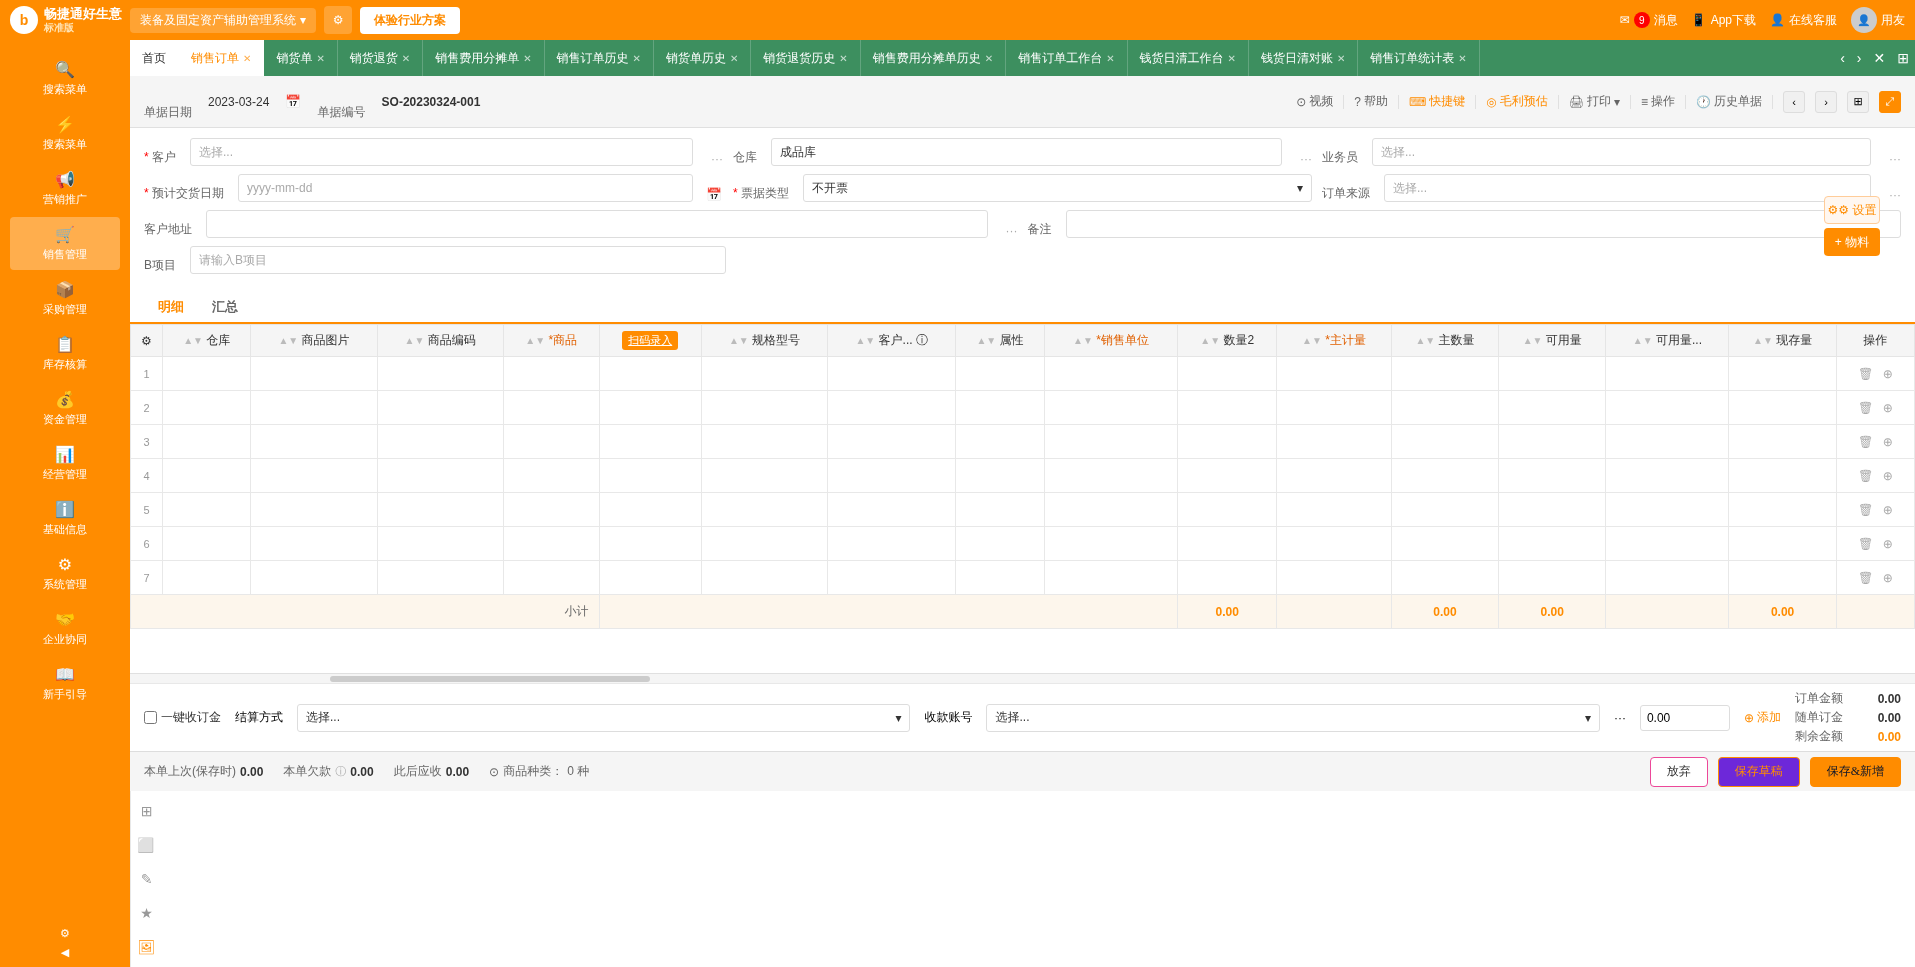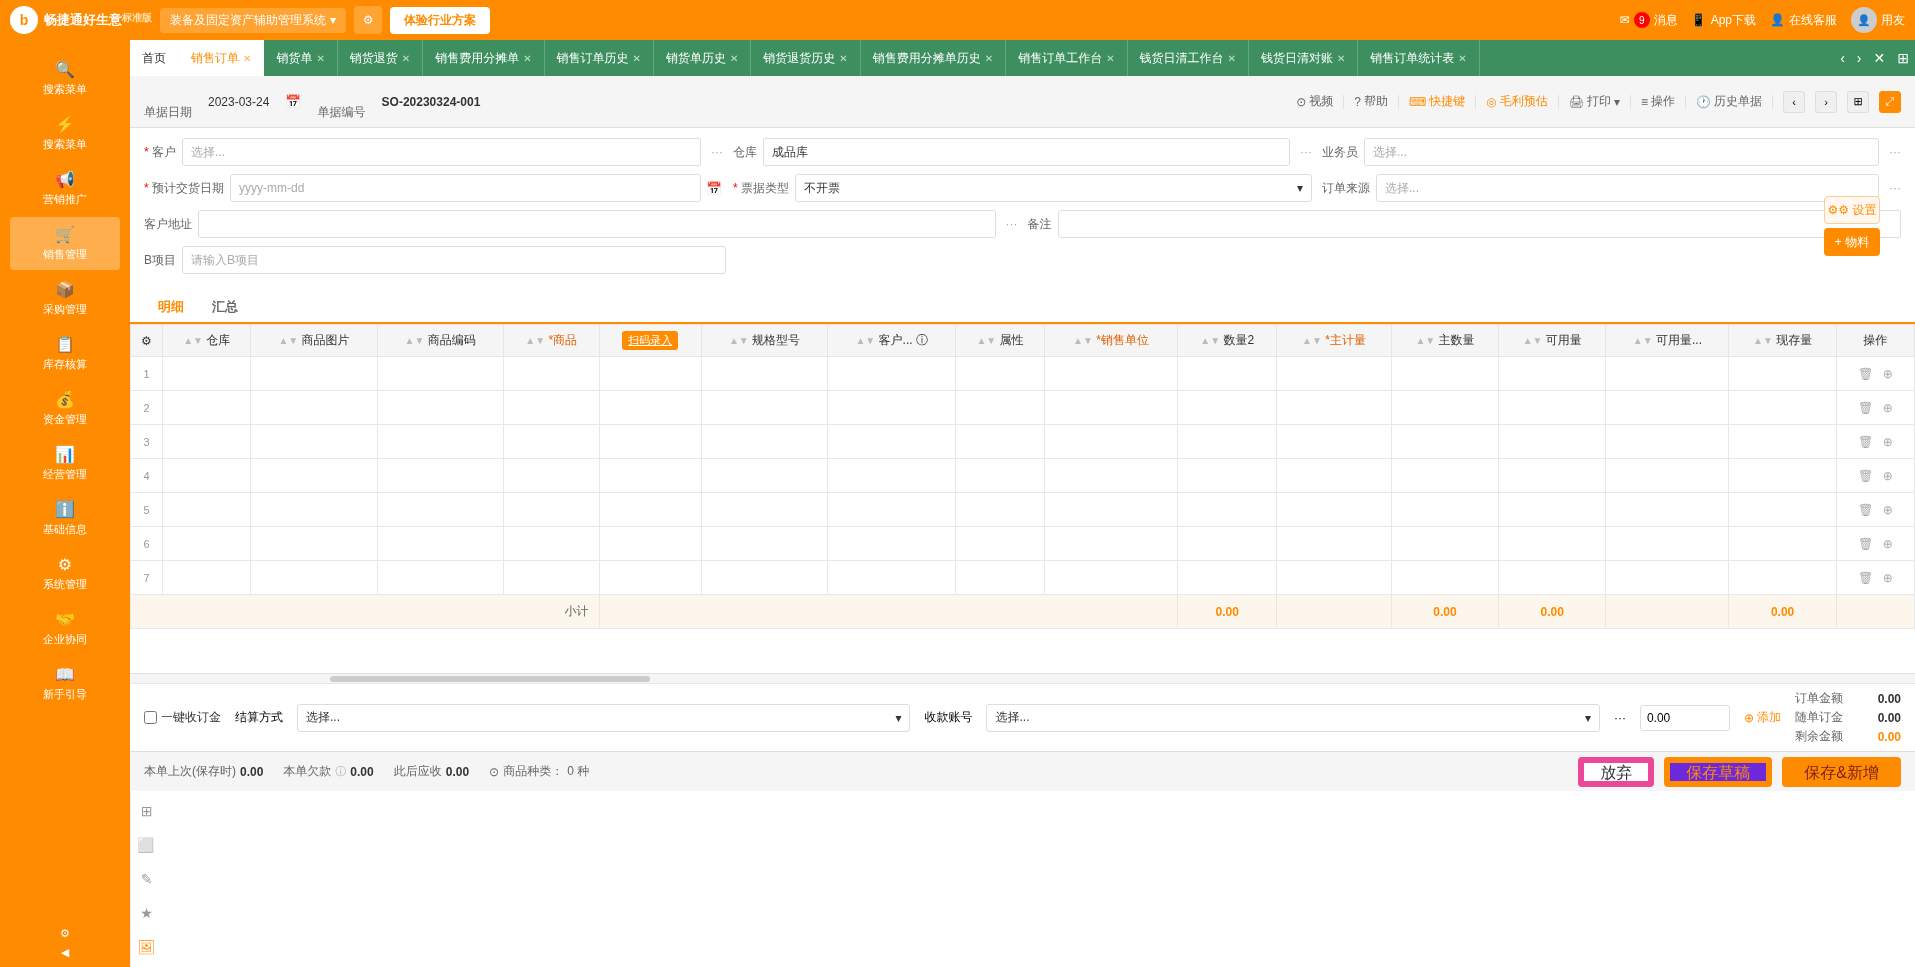--- a/index.html
+++ b/index.html
@@ -47,21 +47,21 @@
     .content-header-value { color: #333; font-size: 12px; }
     .content-header-id { color: #333; font-size: 12px; font-weight: bold; }
     .header-actions { margin-left: auto; display: flex; align-items: center; gap: 10px; }
     .header-action-btn { color: #666; font-size: 12px; cursor: pointer; display: flex; align-items: center; gap: 3px; }
     .header-action-btn.orange { color: #ff8c00; }
     .icon-btn-sm { width: 22px; height: 22px; background: #f0f0f0; border: 1px solid #ddd; border-radius: 3px; display: flex; align-items: center; justify-content: center; cursor: pointer; font-size: 11px; }
 
     
     .form-area { padding: 10px 14px; flex-shrink: 0; }
     .form-row { display: flex; align-items: center; margin-bottom: 8px; gap: 10px; }
-    .form-field { display: flex; align-items: center; gap: 6px; flex: 1; }
+    .form-field { display: flex; align-items: flex-end; gap: 14px; flex: 1; }
     .form-label { color: #666; font-size: 12px; white-space: nowrap; }
     .form-label.required::before { content: '* '; color: #f00; }
     .form-input { flex: 1; height: 28px; border: 1px solid #ddd; border-radius: 3px; padding: 0 8px; font-size: 12px; color: #333; background: #fff; outline: none; }
     .form-input::placeholder { color: #aaa; }
     .form-input-ellipsis { margin-left: 4px; color: #aaa; cursor: pointer; }
     .form-select { flex: 1; height: 28px; border: 1px solid #ddd; border-radius: 3px; padding: 0 8px; font-size: 12px; color: #333; background: #fff; cursor: pointer; display: flex; align-items: center; justify-content: space-between; }
     .calendar-icon { color: #aaa; cursor: pointer; font-size: 13px; }
 
     
     .detail-tabs { display: flex; border-bottom: 2px solid #ff8c00; padding: 0 14px; flex-shrink: 0; }
@@ -95,22 +95,22 @@
     .summary-item { display: flex; align-items: center; gap: 8px; }
     .summary-item-label { color: #666; }
     .summary-item-value { color: #333; font-weight: bold; min-width: 50px; text-align: right; }
     .summary-item-value.orange { color: #ff8c00; }
 
     
     .footer { height: 40px; background: #f5f5f5; border-top: 1px solid #ddd; display: flex; align-items: center; padding: 0 14px; gap: 20px; flex-shrink: 0; }
     .footer-item { display: flex; align-items: center; gap: 4px; font-size: 12px; color: #666; }
     .footer-value { color: #333; font-weight: bold; }
     .footer-actions { margin-left: auto; display: flex; align-items: center; gap: 10px; }
-    .footer-btn { height: 30px; padding: 0 16px; border-radius: 4px; font-size: 16px; cursor: pointer; border: 6px solid #ec4899; background: #fff; color: #333; }
-    .footer-btn.primary { background: #ff8c00; color: #7f1d1d; border-color: #ff8c00; }
+    .footer-btn { height: 30px; padding: 0 16px; border-radius: 4px; font-size: 12px; cursor: pointer; border: 1px solid #ec4899; background: #fff; color: #333; }
+    .footer-btn.primary { background: #ff8c00; color: #0f172a; border-color: #ff8c00; font-family: Liberation Serif, serif; }
     .footer-btn.secondary { background: #6d28d9; color: #ff8c00; border-color: #ff8c00; }
     .footer-merchant { font-size: 12px; color: #666; cursor: pointer; display: flex; align-items: center; gap: 4px; }
 
     
     .right-panel { width: 32px; background: #fff; border-left: 1px solid #e8e8e8; display: flex; flex-direction: column; align-items: center; padding: 8px 0; gap: 10px; flex-shrink: 0; }
     .right-panel-btn { width: 24px; height: 24px; display: flex; align-items: center; justify-content: center; cursor: pointer; color: #999; font-size: 14px; border-radius: 3px; }
     .right-panel-btn.orange { color: #ff8c00; }
 
     
     .top-right-float { position: absolute; right: 35px; top: 120px; display: flex; flex-direction: column; gap: 4px; z-index: 10; }
@@ -124,21 +124,21 @@
   </style>
 </head>
 <body>
 
 <div class="app-container">
 
   <div class="top-bar">
     <div class="top-bar-left">
       <div class="logo-area">
         <div class="logo-icon">b</div>
-        <div style="display:flex;flex-direction:row;line-height:1.2">
+        <div style="display:flex;flex-direction:column;line-height:1.2">
           <span style="font-size:13px;font-weight:bold;color:#fff">畅捷通好生意</span>
           <span style="font-size:10px;color:#ffe4b5">标准版</span>
         </div>
       </div>
       <div class="system-name">
         <span>装备及固定资产辅助管理系统</span>
         <span>▾</span>
       </div>
       <div class="settings-btn">⚙</div>
       <button class="solution-btn">体验行业方案</button>

